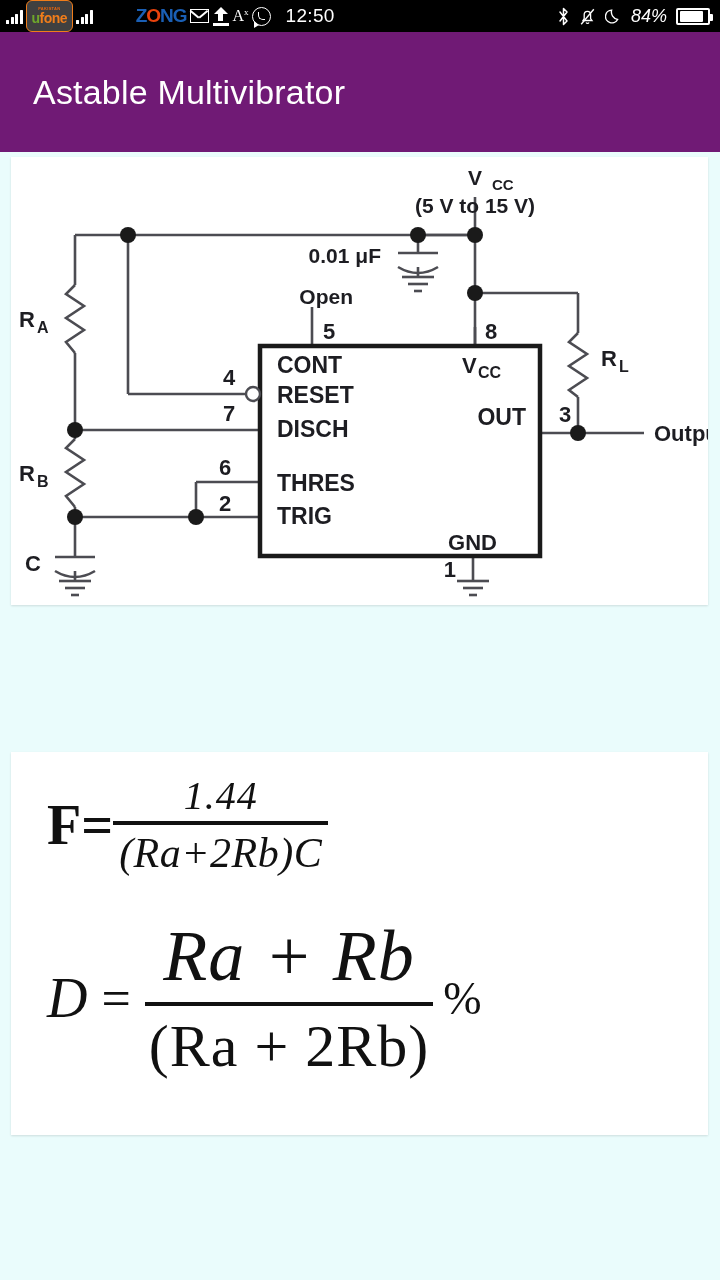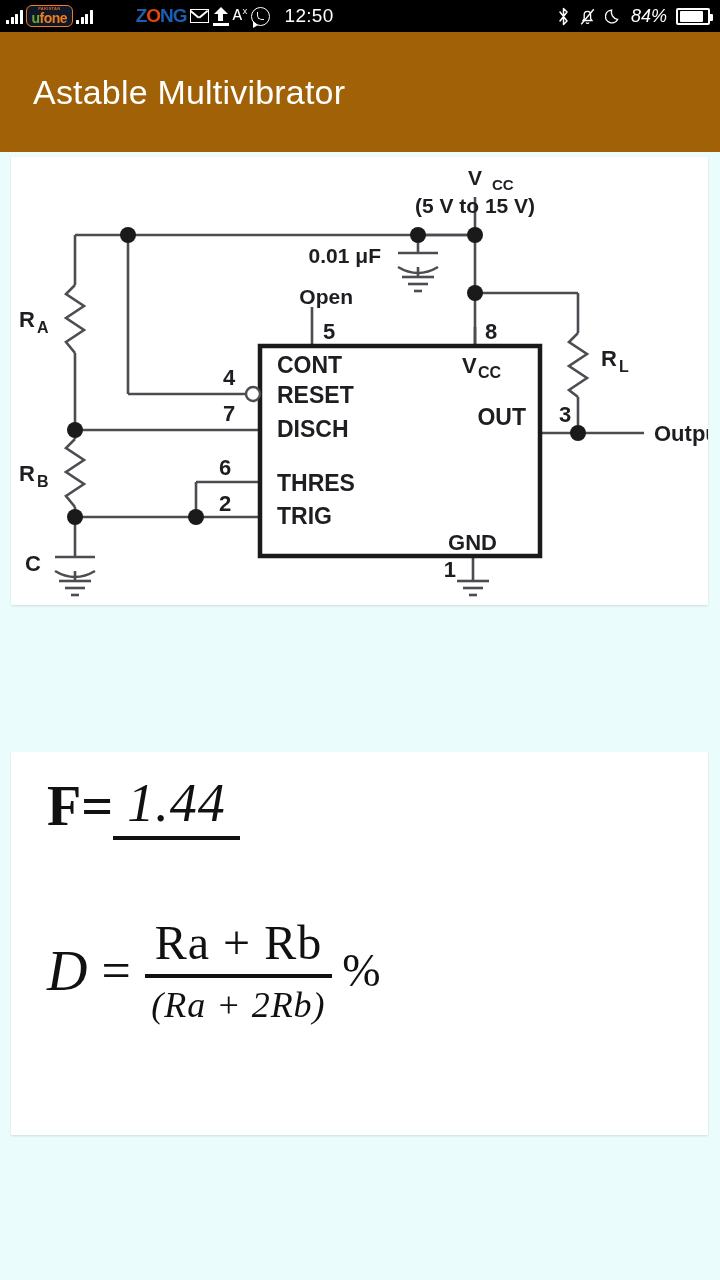--- a/index.html
+++ b/index.html
@@ -20,24 +20,24 @@
   .sb-right { display: flex; align-items: center; gap: 9px; padding-right: 10px; }
 
   .sig { display: flex; align-items: flex-end; gap: 1.5px; height: 15px; }
   .sig i { display: block; width: 3px; background: #ffffff; border-radius: 0.5px; }
   .sig i:nth-child(1) { height: 4px; }
   .sig i:nth-child(2) { height: 7px; }
   .sig i:nth-child(3) { height: 10px; }
   .sig i:nth-child(4) { height: 14px; }
 
   .ufone-logo {
-    background: #0f172a; border: 1.5px solid #f07d1a; border-radius: 6px;
+    background: #404040; border: 1.5px solid #f07d1a; border-radius: 6px;
     padding: 1px 5px 2px 5px; line-height: 1; text-align: center;
     display: flex; flex-direction: column; align-items: center; justify-content: center;
-    height: 22px;
+    height: 32px;
   }
   .ufone-top { font-size: 4px; color: #e8650d; letter-spacing: .3px; font-weight: 700; }
   .ufone-word { font-size: 14px; font-weight: 700; letter-spacing: -.5px; }
   .ufone-word .u { color: #6ea82b; }
   .ufone-word .f { color: #f07d1a; }
 
   .zong { font-size: 19px; font-weight: 700; letter-spacing: -1px; color: #1a5fb4; margin-left: 40px; }
   .zong .o { color: #e8430d; }
   .zong .n { color: #1a5fb4; }
 
@@ -49,21 +49,21 @@
   .gmail-ico:after  { right: 0.2px; transform-origin: right top; transform: rotate(-40deg); }
 
   .upload-ico { width: 18px; height: 19px; position: relative; }
   .upload-ico .stem { position: absolute; left: 6.5px; top: 5px; width: 5px; height: 9px; background: #fff; }
   .upload-ico .head {
     position: absolute; left: 2px; top: 0px; width: 0; height: 0;
     border-left: 7px solid transparent; border-right: 7px solid transparent; border-bottom: 7px solid #fff;
   }
   .upload-ico .base { position: absolute; left: 1px; bottom: 0px; width: 16px; height: 3px; background: #fff; }
 
-  .axtext { color: #ffffff; font-size: 16px; font-family: Liberation Mono, monospace; text-align: center; }
+  .axtext { color: #ffffff; font-size: 16px; font-family: Liberation Serif, serif; text-align: center; }
   .axtext sup { font-size: 9px; }
 
   .wa-ico {
     width: 19px; height: 19px; border: 1.7px solid #fff; border-radius: 50%; position: relative;
   }
   .wa-ico:after {
     content: ""; position: absolute; left: 1px; bottom: -3px;
     width: 0; height: 0; border-left: 5px solid #fff;
     border-top: 4px solid transparent; border-bottom: 3px solid transparent;
   }
@@ -85,21 +85,21 @@
   }
   .batt:after {
     content: ""; position: absolute; right: -5px; top: 4px; width: 3px; height: 7px;
     background: #ffffff; border-radius: 0 1px 1px 0;
   }
   .batt .fill { height: 11px; background: #ffffff; margin-left: 1.5px; border-radius: 1px; }
 
   
   .titlebar {
     position: absolute; left: 0; top: 32px; width: 720px; height: 120px;
-    background: #a16207; display: flex; align-items: center;
+    background: #701a75; display: flex; align-items: center;
   }
   .title-text {
     color: #ffffff; font-size: 34px; font-weight: 400; padding-left: 33px; letter-spacing: .2px;
   }
 
   
   .card {
     position: absolute; background: #ffffff; box-shadow: 0 1px 2px rgba(0,0,0,.12);
   }
   #card-circuit { left: 11px; top: 157px; width: 697px; height: 448px; }
@@ -108,31 +108,31 @@
   .svgwrap { position: absolute; inset: 0; }
   .svgwrap svg { display: block; width: 100%; height: 100%; }
 
   
   .formula-area { position: absolute; inset: 0; }
   .frm { position: absolute; font-family: "Liberation Serif", serif; color: #111; }
 
   #frm-f { left: 36px; top: 20px; display: flex; align-items: center; }
   #frm-f .lhs { font-size: 56px; font-weight: 700; line-height: 1; }
   #frm-f .frac { display: flex; flex-direction: column; align-items: center; margin-left: 0px; }
-  #frm-f .num { font-size: 54px; font-style: italic; padding: 0 14px 2px 14px; letter-spacing: 1px; }
+  #frm-f .num { font-size: 40px; font-style: italic; padding: 0 14px 2px 14px; letter-spacing: 1px; }
   #frm-f .bar { height: 4px; background: #111; width: 100%; }
   #frm-f .den { font-size: 42px; font-style: italic; padding: 4px 6px 0 6px; letter-spacing: .5px; }
 
   #frm-d { left: 36px; top: 163px; display: flex; align-items: center; }
   #frm-d .lhs { font-size: 56px; font-style: italic; line-height: 1; }
   #frm-d .eq { font-size: 52px; margin: 0 14px; }
   #frm-d .frac { display: flex; flex-direction: column; align-items: center; }
-  #frm-d .num { font-size: 48px; padding: 0 10px 4px 10px; letter-spacing: 1px; }
+  #frm-d .num { font-size: 72px; font-style: italic; padding: 0 10px 4px 10px; letter-spacing: 1px; }
   #frm-d .bar { height: 4px; background: #111; width: 100%; }
-  #frm-d .den { font-size: 36px; font-style: italic; padding: 6px 4px 0 4px; letter-spacing: 1px; }
+  #frm-d .den { font-size: 60px; padding: 6px 4px 0 4px; letter-spacing: 1px; }
   #frm-d .pct { font-size: 46px; margin-left: 10px; align-self: center; }
 </style>
 </head>
 <body>
 
 <div id="app">
 
   <div class="statusbar">
     <div class="sb-left">
 
@@ -335,20 +335,21 @@
   </div>
 
   <div class="card" id="card-formula">
     <div class="formula-area">
 
       <div class="frm" id="frm-f">
         <span class="lhs">F=</span>
         <span class="frac">
           <span class="num">1.44</span>
           <span class="bar"></span>
+          <span class="den">(Ra+2Rb)C</span>
         </span>
       </div>
 
       <div class="frm" id="frm-d">
         <span class="lhs">D</span>
         <span class="eq">=</span>
         <span class="frac">
           <span class="num">Ra + Rb</span>
           <span class="bar"></span>
           <span class="den">(Ra + 2Rb)</span>

